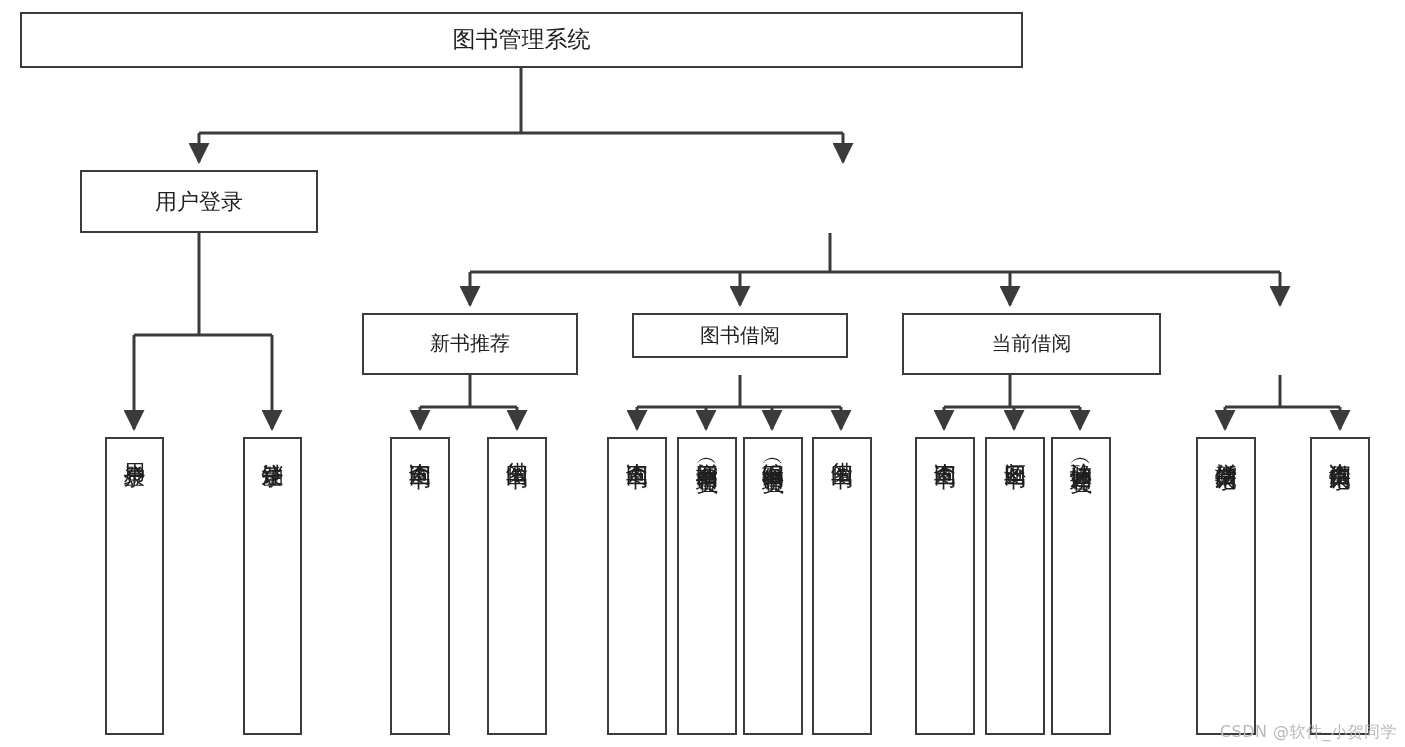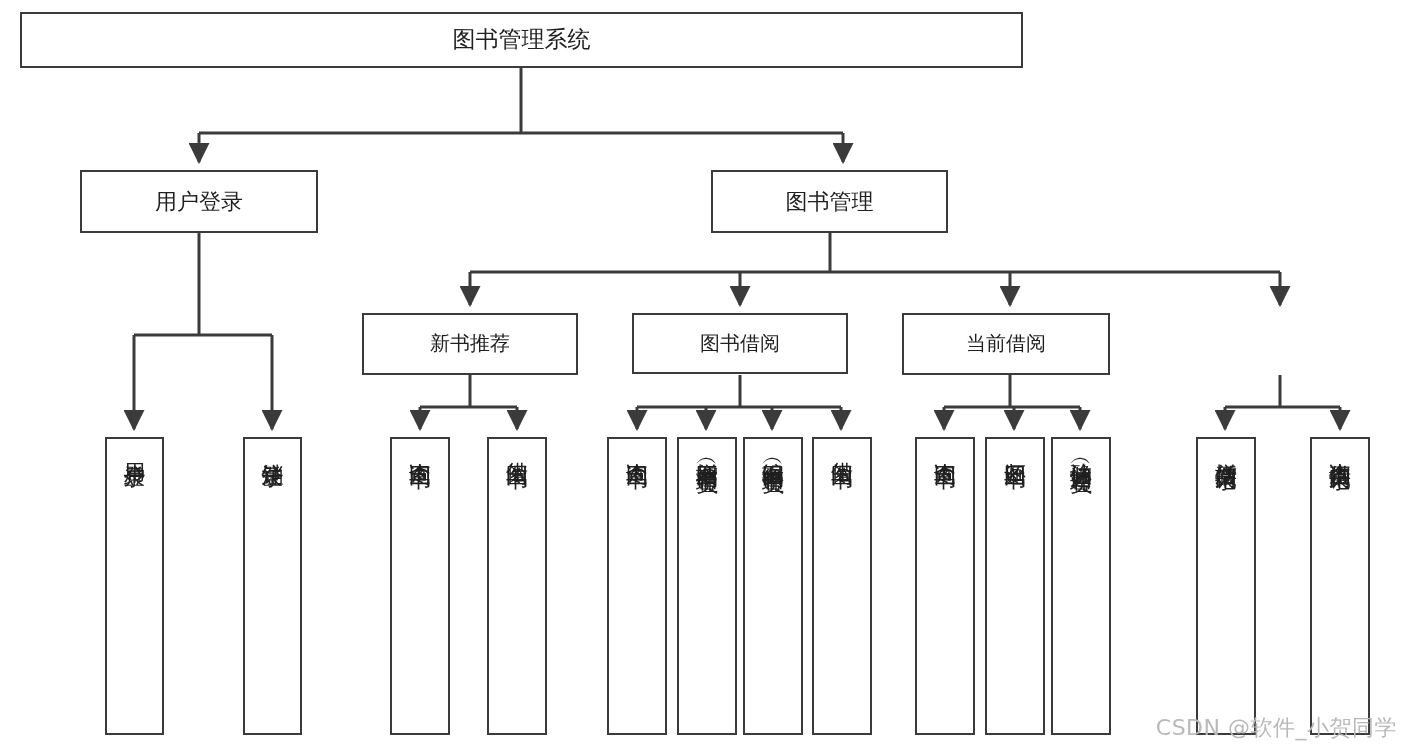--- a/index.html
+++ b/index.html
@@ -50,21 +50,21 @@
     text-orientation: upright;
     font-size: 22px;
     letter-spacing: 1.5px;
     line-height: 1.0;
     white-space: nowrap;
   }
   .watermark {
     position: absolute;
     right: 8px;
     bottom: 4px;
-    font-size: 22px;
+    font-size: 16px;
     color: #b9b9b9;
     letter-spacing: 0.5px;
     white-space: nowrap;
   }
 </style>
 </head>
 <body>
 
 <div id="canvas">
 
@@ -118,31 +118,28 @@
     </g>
   </svg>
 
   <div class="node root" style="left:20px; top:12px; width:1003px; height:56px;">
     <span class="label">图书管理系统</span>
   </div>
 
   <div class="node l1" style="left:80px; top:170px; width:238px; height:63px;">
     <span class="label">用户登录</span>
   </div>
-  <div class="node l1" style="left:711px; top:170px; width:237px; height:63px;">
-    <span class="label">图书管理</span>
-  </div>
 
   <div class="node l2" style="left:362px; top:313px; width:216px; height:62px;">
     <span class="label">新书推荐</span>
   </div>
-  <div class="node l2" style="left:632px; top:313px; width:216px; height:61px;">
+  <div class="node l2" style="left:632px; top:313px; width:216px; height:45px;">
     <span class="label">图书借阅</span>
   </div>
-  <div class="node l2" style="left:902px; top:313px; width:208px; height:62px;">
+  <div class="node l2" style="left:902px; top:313px; width:259px; height:62px;">
     <span class="label">当前借阅</span>
   </div>
 
   <div class="node leaf" style="left:105px; top:437px; width:59px; height:298px;">
     <span class="label">用户登录</span>
   </div>
   <div class="node leaf" style="left:243px; top:437px; width:59px; height:298px;">
     <span class="label">注销登录</span>
   </div>
 

